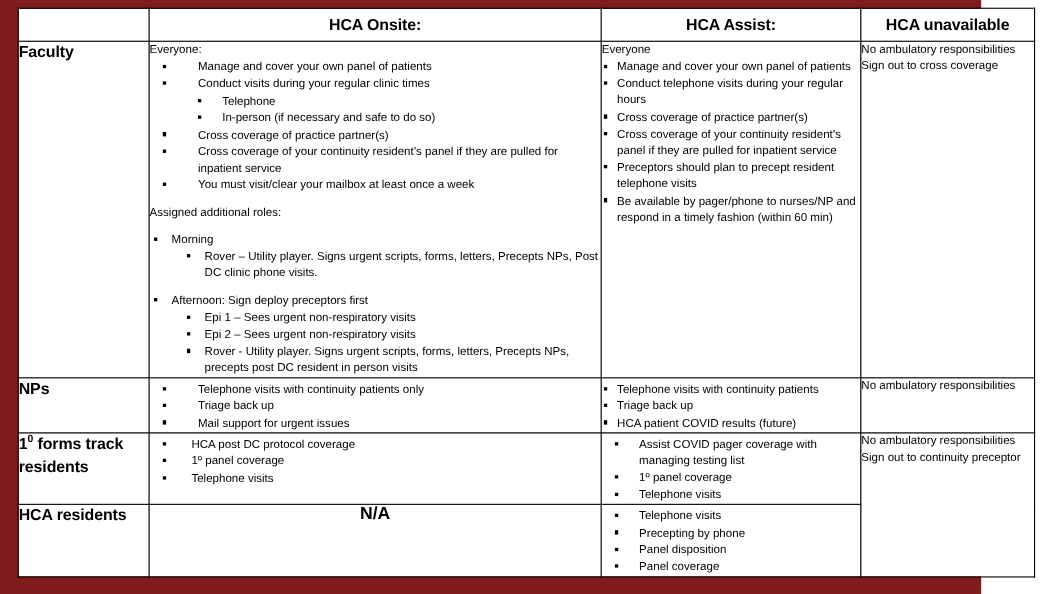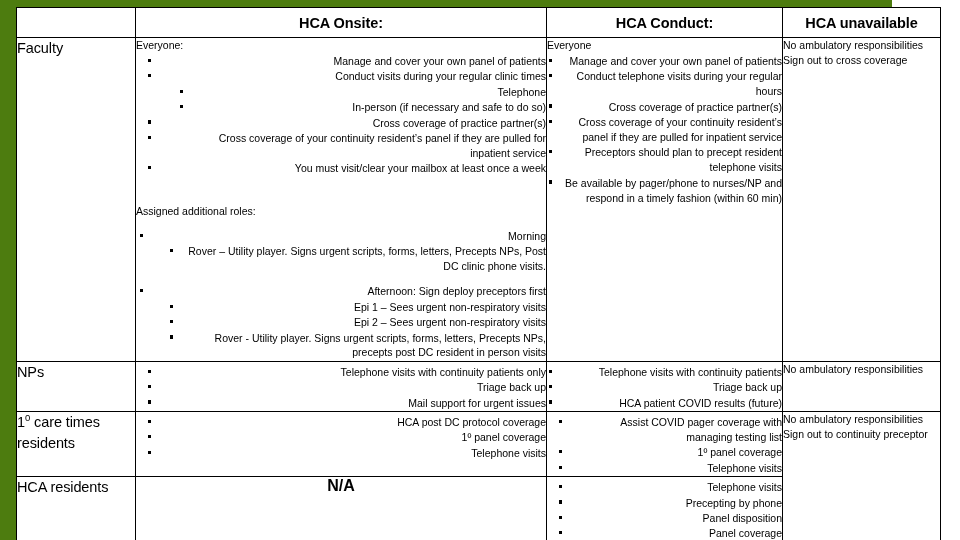--- a/index.html
+++ b/index.html
@@ -11,21 +11,21 @@
     width: 960px;
     height: 540px;
     font-family: "Liberation Sans", sans-serif;
     color: #000000;
     overflow: hidden;
   }
   #page {
     position: relative;
     width: 892px;
     height: 540px;
-    background: #4d7c0f;
+    background: #7f1d1d;
   }
   table.matrix {
     position: absolute;
     left: 16px;
     top: 7px;
     width: 924px;
     border-collapse: collapse;
     table-layout: fixed;
   }
   table.matrix td, table.matrix th {
@@ -47,21 +47,21 @@
     vertical-align: middle;
     font-weight: bold;
     font-size: 14.5px;
     letter-spacing: -0.1px;
   }
   th.blank-head { border-left: 1.6px solid #000; }
 
   
   td.role-cell {
     padding: 8px 0 0 8px;
-    font-weight: normal;
+    font-weight: bold;
     font-size: 14.5px;
     line-height: 1.45;
     letter-spacing: -0.1px;
   }
   td.role-cell .sup {
     font-size: 9.5px;
     vertical-align: super;
     line-height: 0;
   }
 
@@ -72,32 +72,31 @@
     line-height: 1.42;
   }
   td.body-cell.tight { padding-top: 3px; }
 
   .sect-title {
     font-weight: normal;
     font-size: 10.5px;
     margin: 0 0 1px 0;
     display: block;
   }
-  .sect-title.pad-top { margin-top: 28px; }
+  .sect-title.pad-top { margin-top: 10px; }
 
   ul.blist {
     list-style: none;
     margin: 0;
     padding: 0;
   }
   ul.blist li {
     position: relative;
     margin: 0 0 0.5px 0;
     padding: 0 0 0 0;
-    text-align: right;
   }
   
   li.bul > .bx {
     position: absolute;
     left: 0;
     top: 0.46em;
     width: 3.2px;
     height: 3.2px;
     background: #000;
   }
@@ -148,21 +147,21 @@
       <col class="c-role">
         <col class="c-onsite">
         <col class="c-off">
         <col class="c-unav">
     </colgroup>
 
     <thead>
       <tr class="head-row">
         <th class="blank-head"></th>
         <th>HCA Onsite:</th>
-        <th>HCA Conduct:</th>
+        <th>HCA Assist:</th>
         <th>HCA unavailable</th>
       </tr>
     </thead>
 
     <tbody>
 
       <tr>
         <td class="role-cell">Faculty</td>
 
         <td class="body-cell">
@@ -229,21 +228,21 @@
             <li class="bul"><span class="bx"></span><span>Telephone visits with continuity patients</span></li>
             <li class="bul"><span class="bx"></span><span>Triage back up</span></li>
             <li class="bul"><span class="bx"></span><span>HCA patient COVID results (future)</span></li>
           </ul>
         </td>
 
         <td class="center-cell">No ambulatory responsibilities</td>
       </tr>
 
       <tr>
-        <td class="role-cell"><span>1</span><span class="sup">0</span><span> care times residents</span></td>
+        <td class="role-cell"><span>1</span><span class="sup">0</span><span> forms track residents</span></td>
 
         <td class="body-cell tight">
           <ul class="blist lvl1d">
             <li class="bul"><span class="bx"></span><span>HCA post DC protocol coverage</span></li>
             <li class="bul"><span class="bx"></span><span>1º panel coverage</span></li>
             <li class="bul"><span class="bx"></span><span>Telephone visits</span></li>
           </ul>
         </td>
 
         <td class="body-cell tight">

